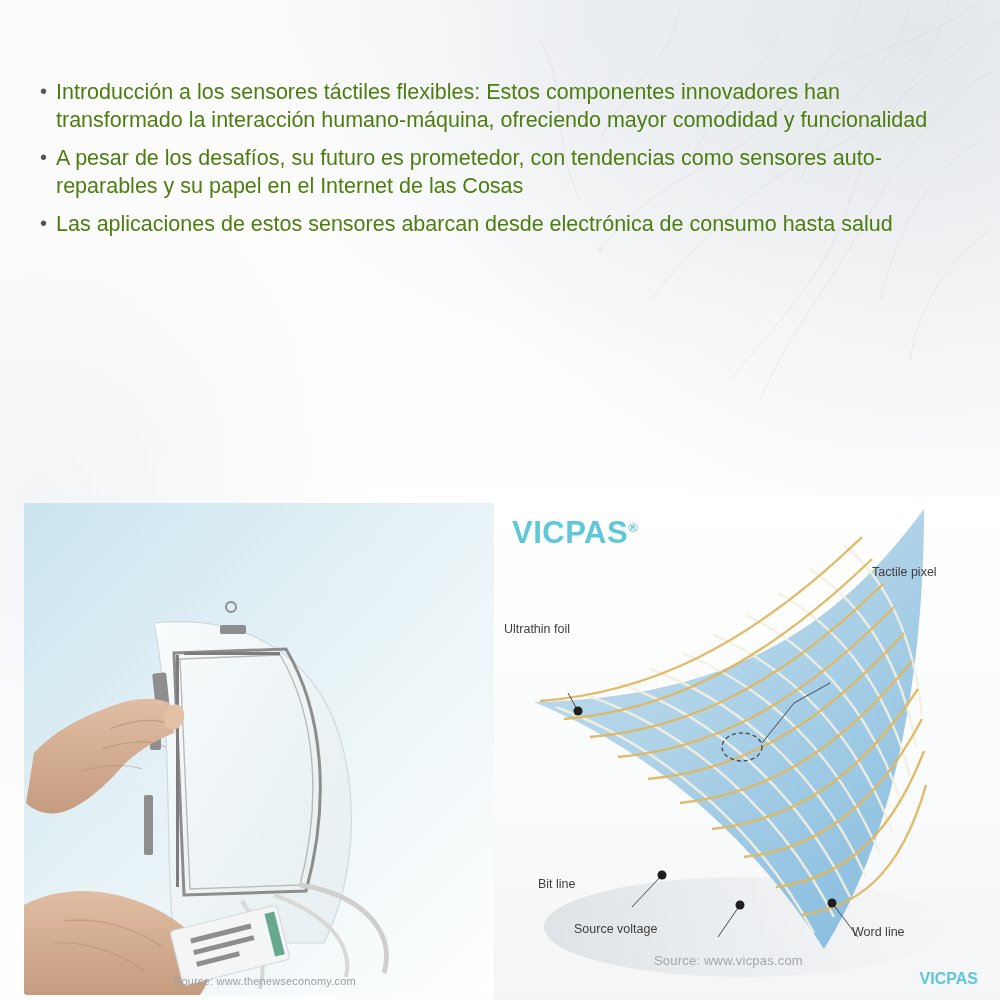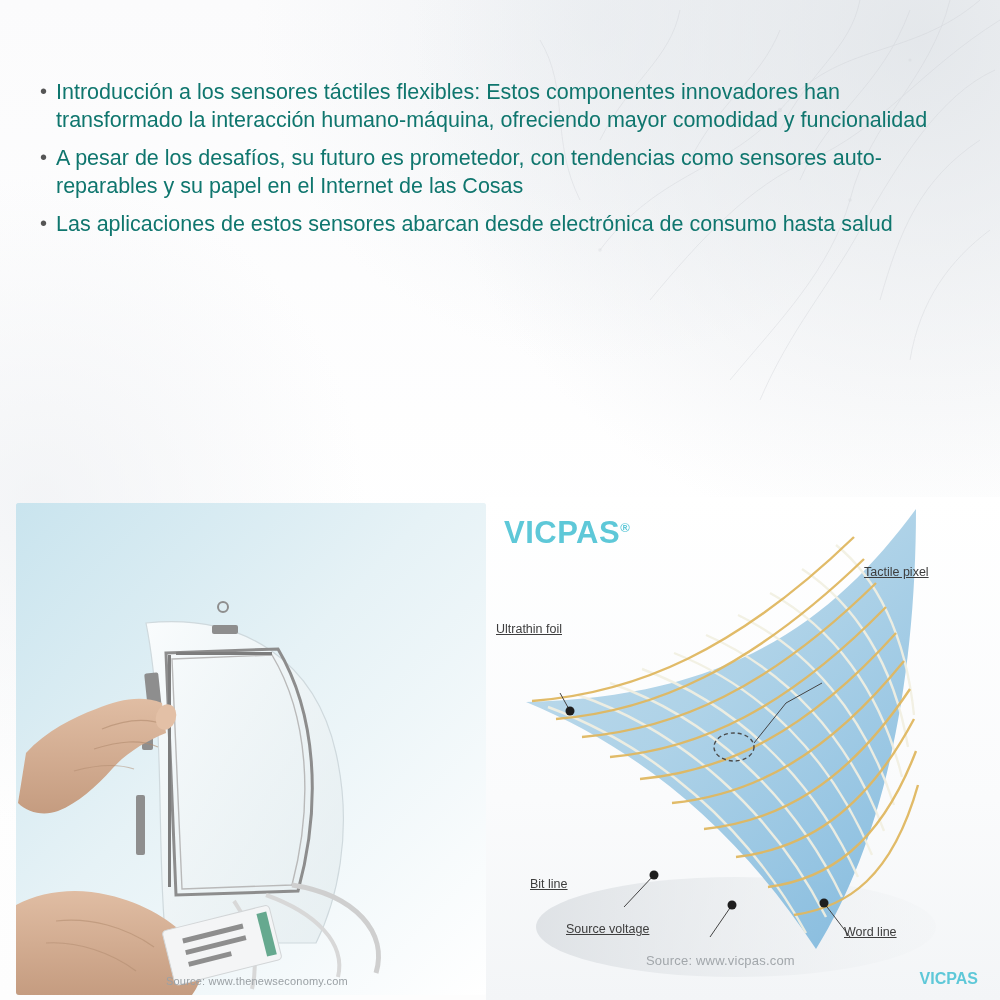--- a/index.html
+++ b/index.html
@@ -56,21 +56,21 @@
 
   .bullets {
     margin: 0;
     padding: 0 46px 0 40px;
     list-style: none;
   }
   .bullets li {
     position: relative;
     font-size: 21.5px;
     line-height: 1.3;
-    color: #0f766e;
+    color: #4d7c0f;
     margin-bottom: 10px;
     padding-left: 16px;
   }
   .bullets li::before {
     content: "•";
     position: absolute;
     left: 0;
     top: -1px;
     color: #555;
     font-size: 20px;
@@ -85,21 +85,21 @@
     height: 503px;
     display: flex;
   }
   .img-pane {
     position: relative;
     overflow: hidden;
   }
   .img-left {
     width: 470px;
     height: 492px;
-    margin-left: 16px;
+    margin-left: 24px;
     margin-top: 6px;
     border-radius: 3px;
     background: linear-gradient(135deg, #cfe6ef 0%, #e8f3f7 42%, #f6fbfc 72%, #ffffff 100%);
   }
   .img-right {
     flex: 1;
     height: 503px;
     background: linear-gradient(180deg, #ffffff 0%, #fafbfc 60%, #f3f5f7 100%);
   }
 
@@ -132,21 +132,20 @@
     font-size: 16px;
     font-weight: bold;
     color: #5ec8d8;
   }
 
   .callout {
     position: absolute;
     font-size: 12.5px;
     color: #3d3d3d;
     white-space: nowrap;
-    text-decoration: underline;
   }
 </style>
 </head>
 <body>
 
 <div class="page">
 
   <div class="bg-wash"></div>
 
   <svg class="bg-lines" viewBox="0 0 520 430" preserveAspectRatio="none">

